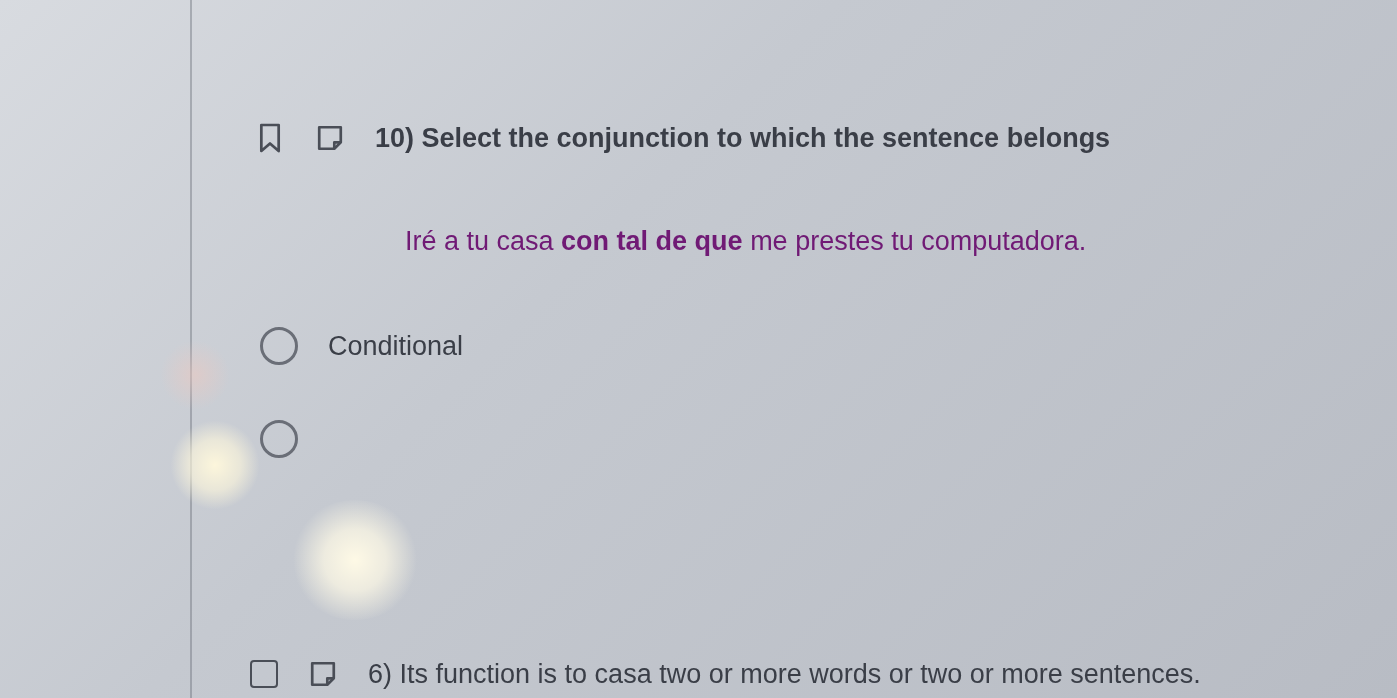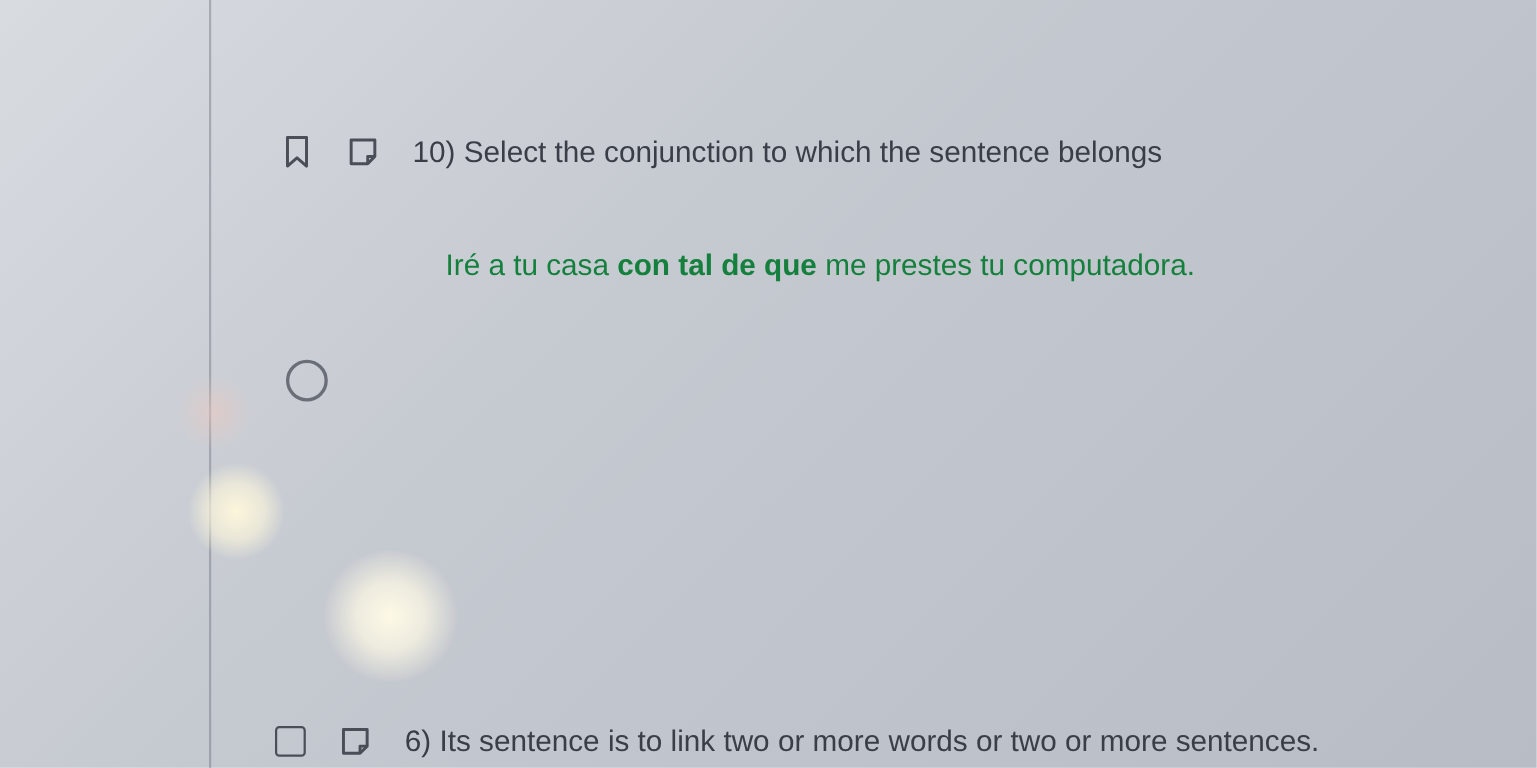--- a/index.html
+++ b/index.html
@@ -68,26 +68,26 @@
       width: 28px;
       height: 30px;
       stroke: #4a4e57;
       stroke-width: 2.5;
       fill: none;
     }
     
     .question-title {
       font-size: 27px;
       color: #3a3e47;
-      font-weight: 400;
+      font-weight: 700;
     }
     
     .sentence {
       font-size: 27px;
-      color: #15803d;
+      color: #701a75;
       margin-left: 150px;
       margin-bottom: 70px;
     }
     
     .sentence .bold {
       font-weight: 700;
     }
     
     .option {
       display: flex;
@@ -187,36 +187,40 @@
     <div class="question-title">
       <span>10)</span>
       <span>Select the conjunction to which the sentence belongs</span>
     </div>
   </div>
 
   <div class="sentence">
     <span>Iré a tu casa </span><span class="bold">con tal de que</span><span> me prestes tu computadora.</span>
   </div>
 
+  <div class="option">
+    <div class="radio-circle"></div>
+    <div class="option-label">Conditional</div>
+  </div>
 
   <div class="option">
     <div class="radio-circle"></div>
   </div>
 
 </div>
 
 <div class="next-question">
   <div class="checkbox-square"></div>
   <div class="icon-note">
     <svg viewBox="0 0 26 26">
       <path d="M3 3 L23 3 L23 17 L17 23 L3 23 Z" stroke-linejoin="round"></path>
       <path d="M17 23 L17 17 L23 17" stroke-linejoin="round"></path>
     </svg>
   </div>
   <div class="next-question-text">
     <span>6)</span>
-    <span>Its sentence is to link two or more words or two or more sentences.</span>
+    <span>Its function is to casa two or more words or two or more sentences.</span>
   </div>
 </div>
 
 <div class="glare3"></div>
 <div class="glare1"></div>
 <div class="glare2"></div>
 
 </body></html>

